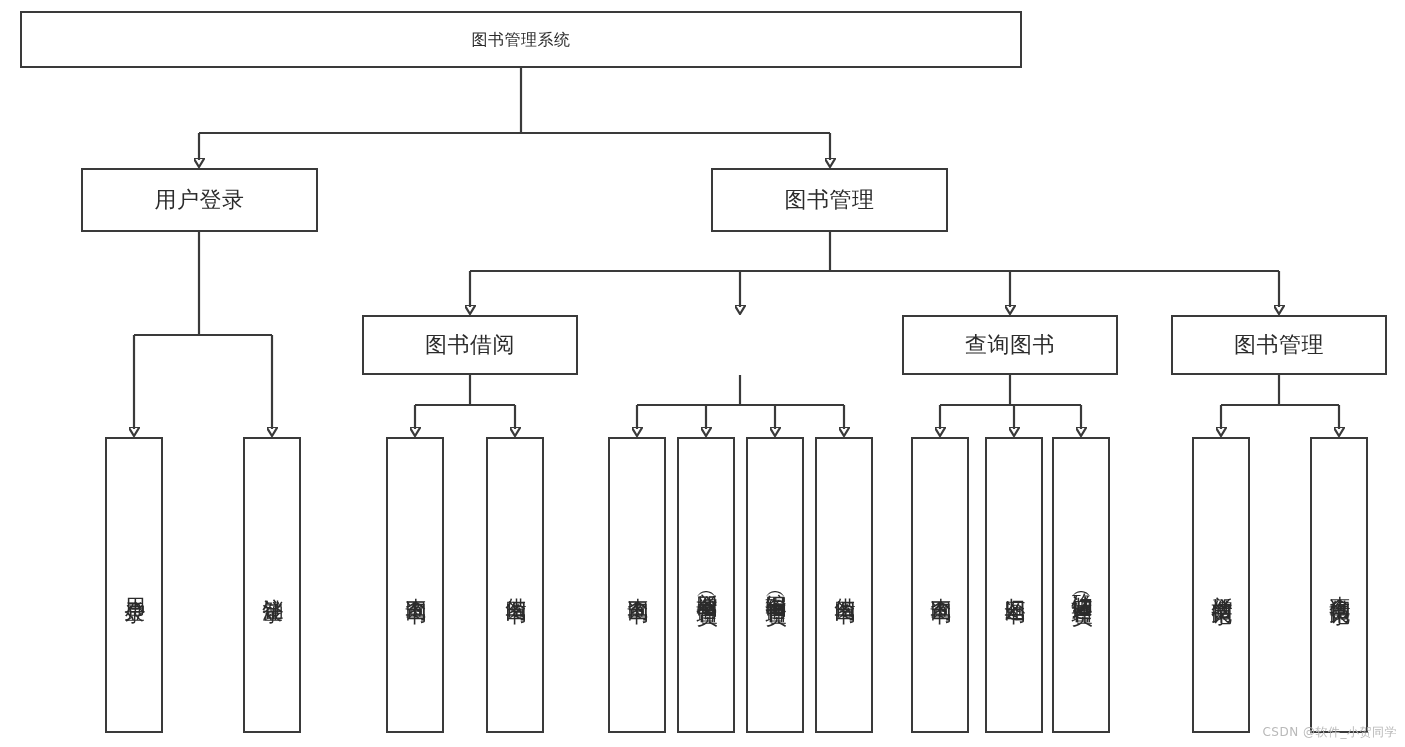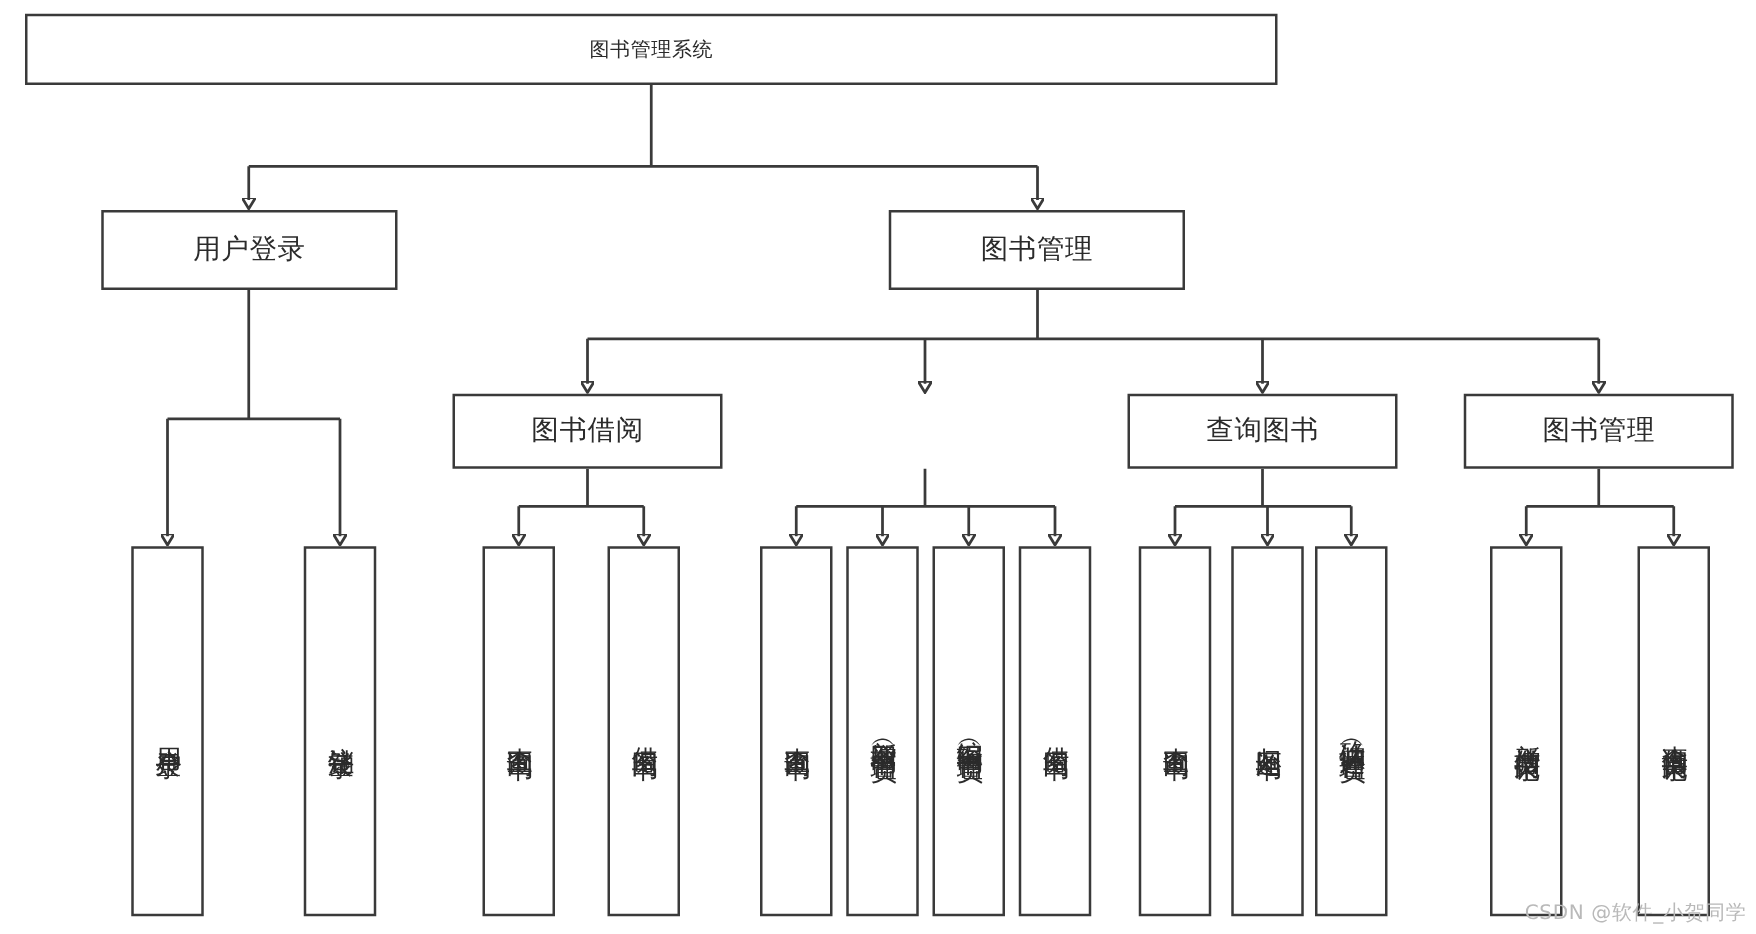--- a/index.html
+++ b/index.html
@@ -66,21 +66,21 @@
   }
   svg.links line, svg.links path {
     stroke: #3a3a3a;
     stroke-width: 2.2;
     fill: none;
   }
   .watermark {
     position: absolute;
     right: 8px;
     bottom: 6px;
-    font-size: 16px;
+    font-size: 12px;
     color: #b9b9b9;
     letter-spacing: 0.5px;
     white-space: nowrap;
   }
 </style>
 </head>
 <body>
 
 <div id="canvas">
 

